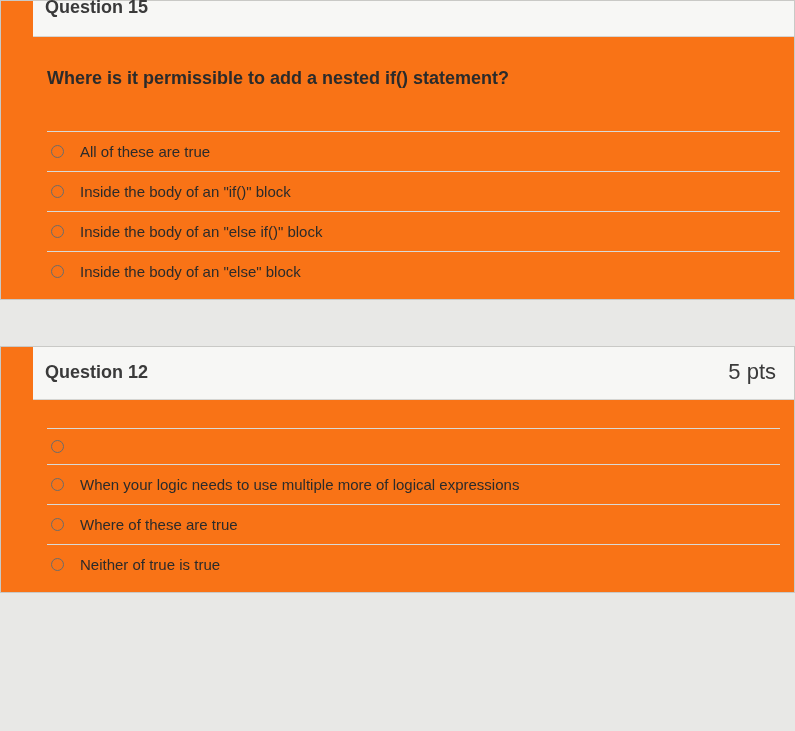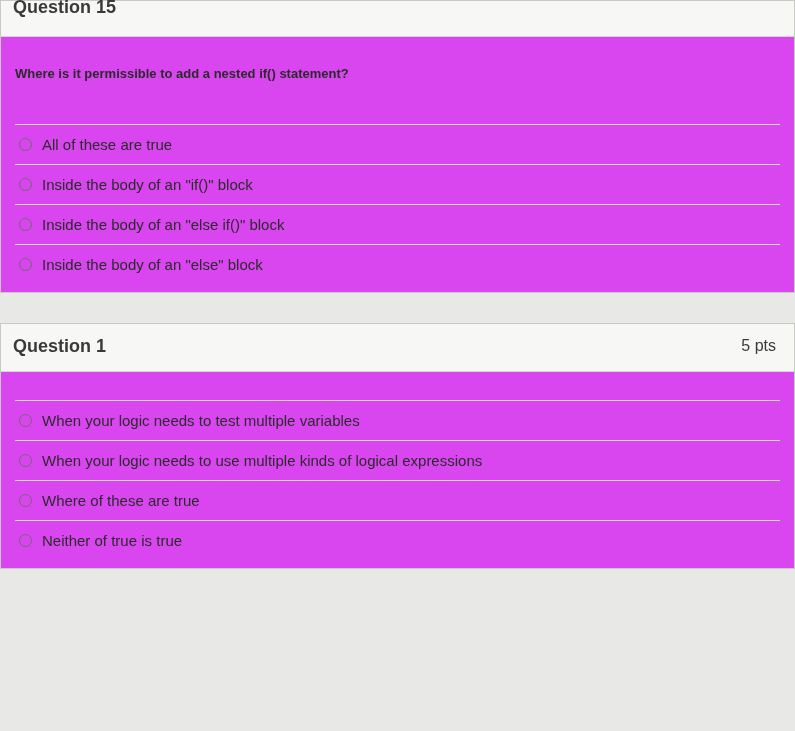--- a/index.html
+++ b/index.html
@@ -4,58 +4,59 @@
 <style>
   * { box-sizing: border-box; margin: 0; padding: 0; }
   body {
     font-family: "Segoe UI", "Helvetica Neue", Arial, sans-serif;
     background: #e8e8e6;
     color: #2b2b2b;
     width: 795px;
     font-size: 15px;
   }
   .question-card {
-    background: #d946ef;
+    background: #f97316;
     border: 1px solid #c9c9c6;
-    margin-bottom: 30px;
+    margin-bottom: 46px;
+    padding-left: 32px;
   }
   .q-header {
     display: flex;
     justify-content: space-between;
     align-items: center;
     padding: 12px 18px 14px 12px;
     border-bottom: 1px solid #d5d5d2;
     background: #f7f7f5;
   }
   .q-title {
     font-weight: 700;
     font-size: 18px;
     color: #3a3a3a;
   }
   .q-pts {
-    font-size: 16px;
+    font-size: 22px;
     color: #3a3a3a;
   }
   .q-body {
     padding: 28px 14px 8px 14px;
   }
   .q-prompt {
-    font-size: 13px;
+    font-size: 18px;
     font-weight: 600;
     color: #2b2b2b;
     margin-bottom: 40px;
     line-height: 1.45;
   }
   .q-options {
     border-top: 1px solid #d9d9d6;
   }
   .q-option {
     display: flex;
     align-items: center;
-    gap: 10px;
+    gap: 16px;
     padding: 11px 4px;
     border-bottom: 1px solid #d9d9d6;
     cursor: pointer;
   }
   .q-option:last-child { border-bottom: none; }
   .radio {
     width: 13px;
     height: 13px;
     border: 1.5px solid #6b6b6b;
     border-radius: 50%;
@@ -94,32 +95,31 @@
       <label class="q-option">
         <span class="radio"></span>
         <span class="opt-label">Inside the body of an "else" block</span>
       </label>
     </div>
   </div>
 </div>
 
 <div class="question-card">
   <div class="q-header">
-    <div class="q-title">Question 1</div>
+    <div class="q-title">Question 12</div>
     <div class="q-pts">5 pts</div>
   </div>
   <div class="q-body">
     <div class="q-options">
       <label class="q-option">
         <span class="radio"></span>
-        <span class="opt-label">When your logic needs to test multiple variables</span>
       </label>
       <label class="q-option">
         <span class="radio"></span>
-        <span class="opt-label">When your logic needs to use multiple kinds of logical expressions</span>
+        <span class="opt-label">When your logic needs to use multiple more of logical expressions</span>
       </label>
       <label class="q-option">
         <span class="radio"></span>
         <span class="opt-label">Where of these are true</span>
       </label>
       <label class="q-option">
         <span class="radio"></span>
         <span class="opt-label">Neither of true is true</span>
       </label>
     </div>

